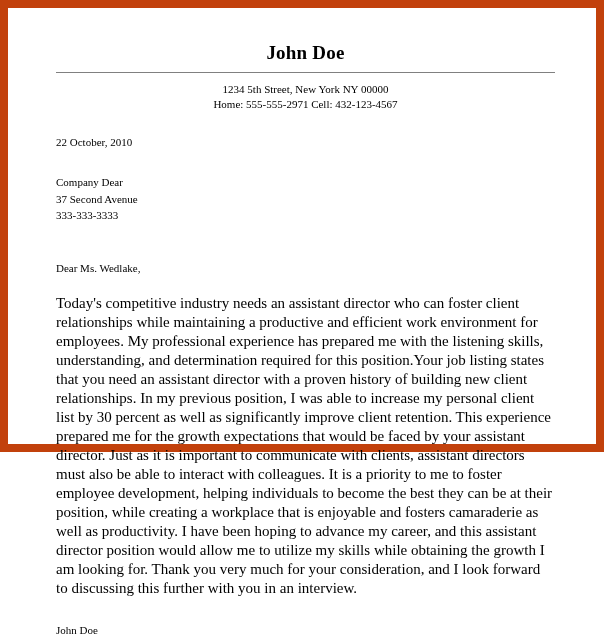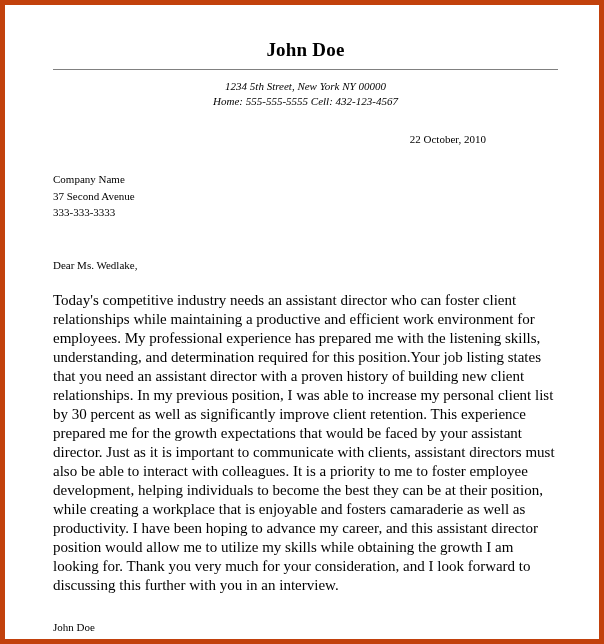--- a/index.html
+++ b/index.html
@@ -11,22 +11,22 @@
   body {
     width: 604px;
     height: 644px;
     overflow: hidden;
     font-family: "Liberation Serif", "DejaVu Serif", serif;
   }
 
   .page-frame {
     box-sizing: border-box;
     width: 604px;
-    height: 644px;
-    border: 5px solid #c2410c;
+    height: 452px;
+    border: 8px solid #c2410c;
     background: #ffffff;
     position: relative;
   }
 
   .page-inner {
     box-sizing: border-box;
     width: 100%;
     height: 100%;
     padding: 34px 41px 0 48px;
   }
@@ -45,30 +45,28 @@
   .rule {
     border: 0;
     border-top: 1px solid #808080;
     margin: 8px 0 0 0;
     height: 0;
     width: 100%;
   }
   .contact-block {
     text-align: center;
     margin-top: 9px;
-    font-style: italic;
   }
   .contact-line {
     font-size: 11px;
     line-height: 15px;
     color: #000000;
   }
 
   .date-line {
-    text-align: right;
     font-size: 11px;
     line-height: 15px;
     color: #000000;
     margin-top: 23px;
     padding-right: 72px;
   }
 
   .recipient-block {
     margin-top: 24px;
   }
@@ -107,28 +105,28 @@
 <body>
 
 <div class="page-frame">
   <div class="page-inner">
 
     <div class="letterhead">
       <div class="letterhead-name">John Doe</div>
       <hr class="rule">
       <div class="contact-block">
         <div class="contact-line">1234 5th Street, New York NY 00000</div>
-        <div class="contact-line">Home: 555-555-5555 Cell: 432-123-4567</div>
+        <div class="contact-line">Home: 555-555-2971 Cell: 432-123-4567</div>
       </div>
     </div>
 
     <div class="date-line">22 October, 2010</div>
 
     <div class="recipient-block">
-      <div class="recipient-line">Company Name</div>
+      <div class="recipient-line">Company Dear</div>
       <div class="recipient-line">37 Second Avenue</div>
       <div class="recipient-line">333-333-3333</div>
     </div>
 
     <div class="salutation">Dear Ms. Wedlake,</div>
 
     <div class="body-block">
       <p class="body-paragraph">Today's competitive industry needs an assistant director who can foster client relationships while maintaining a productive and efficient work environment for employees. My professional experience has prepared me with the listening skills, understanding, and determination required for this position.Your job listing states that you need an assistant director with a proven history of building new client relationships. In my previous position, I was able to increase my personal client list by 30 percent as well as significantly improve client retention. This experience prepared me for the growth expectations that would be faced by your assistant director. Just as it is important to communicate with clients, assistant directors must also be able to interact with colleagues. It is a priority to me to foster employee development, helping individuals to become the best they can be at their position, while creating a workplace that is enjoyable and fosters camaraderie as well as productivity. I have been hoping to advance my career, and this assistant director position would allow me to utilize my skills while obtaining the growth I am looking for. Thank you very much for your consideration, and I look forward to discussing this further with you in an interview.</p>
     </div>
 

